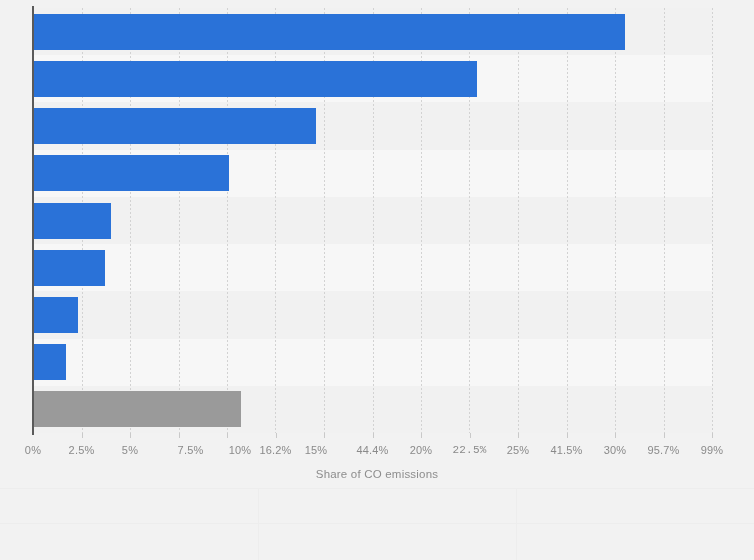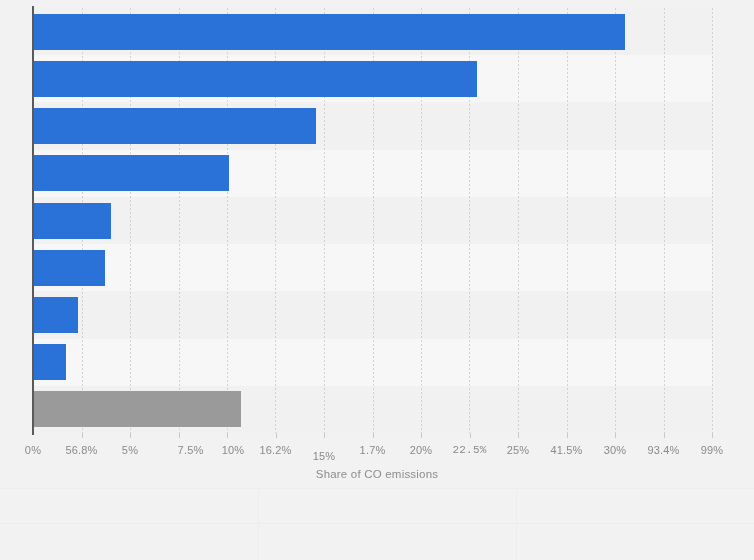--- a/index.html
+++ b/index.html
@@ -170,45 +170,45 @@
         <div class="bar series-main" title="1.7%" style="width: 32.98px; top: 336.167px; background: rgb(42, 114, 216);"></div>
         <div class="bar series-total" title="10.7%" style="width: 207.58px; top: 383.389px; background: rgb(154, 154, 154);"></div>
       </div>
   </div>
 
   <div id="y-axis-line"></div>
 
   <div id="x-axis">
       <div class="tick-label" style="left: 33px;">0%</div>
       <div class="tick-mark" style="left: 81.5px;"></div>
-      <div class="tick-label" style="left: 81.5px;">56.8%</div>
+      <div class="tick-label" style="left: 81.5px;">2.5%</div>
       <div class="tick-mark" style="left: 130px;"></div>
       <div class="tick-label" style="left: 130px;">5%</div>
       <div class="tick-mark" style="left: 178.5px;"></div>
       <div class="tick-label" style="left: 178.5px; margin-left: 12px;">7.5%</div>
       <div class="tick-mark" style="left: 227px;"></div>
-      <div class="tick-label" style="left: 233px;">10%</div>
+      <div class="tick-label" style="left: 240px;">10%</div>
       <div class="tick-mark" style="left: 275.5px;"></div>
       <div class="tick-label" style="left: 275.5px;">16.2%</div>
       <div class="tick-mark" style="left: 324px;"></div>
-      <div class="tick-label" style="left: 324px; margin-top: 6px;">15%</div>
+      <div class="tick-label" style="left: 316px;">15%</div>
       <div class="tick-mark" style="left: 372.5px;"></div>
-      <div class="tick-label" style="left: 372.5px;">1.7%</div>
+      <div class="tick-label" style="left: 372.5px;">44.4%</div>
       <div class="tick-mark" style="left: 421px;"></div>
       <div class="tick-label" style="left: 421px;">20%</div>
       <div class="tick-mark" style="left: 469.5px;"></div>
       <div class="tick-label" style="left: 469.5px; font-family: Liberation Mono, monospace;">22.5%</div>
       <div class="tick-mark" style="left: 518px;"></div>
       <div class="tick-label" style="left: 518px;">25%</div>
       <div class="tick-mark" style="left: 566.5px;"></div>
       <div class="tick-label" style="left: 566.5px;">41.5%</div>
       <div class="tick-mark" style="left: 615px;"></div>
       <div class="tick-label" style="left: 615px;">30%</div>
       <div class="tick-mark" style="left: 663.5px;"></div>
-      <div class="tick-label" style="left: 663.5px;">93.4%</div>
+      <div class="tick-label" style="left: 663.5px;">95.7%</div>
       <div class="tick-mark" style="left: 712px;"></div>
       <div class="tick-label" style="left: 712px;">99%</div>
     </div>
 
   <div id="x-axis-title">Share of CO emissions</div>
 
   <div id="footer-band">
     <div class="footer-divider" style="top:0px;"></div>
     <div class="footer-divider" style="top:35px;"></div>
     <div class="footer-vline" style="left:258px;"></div>

